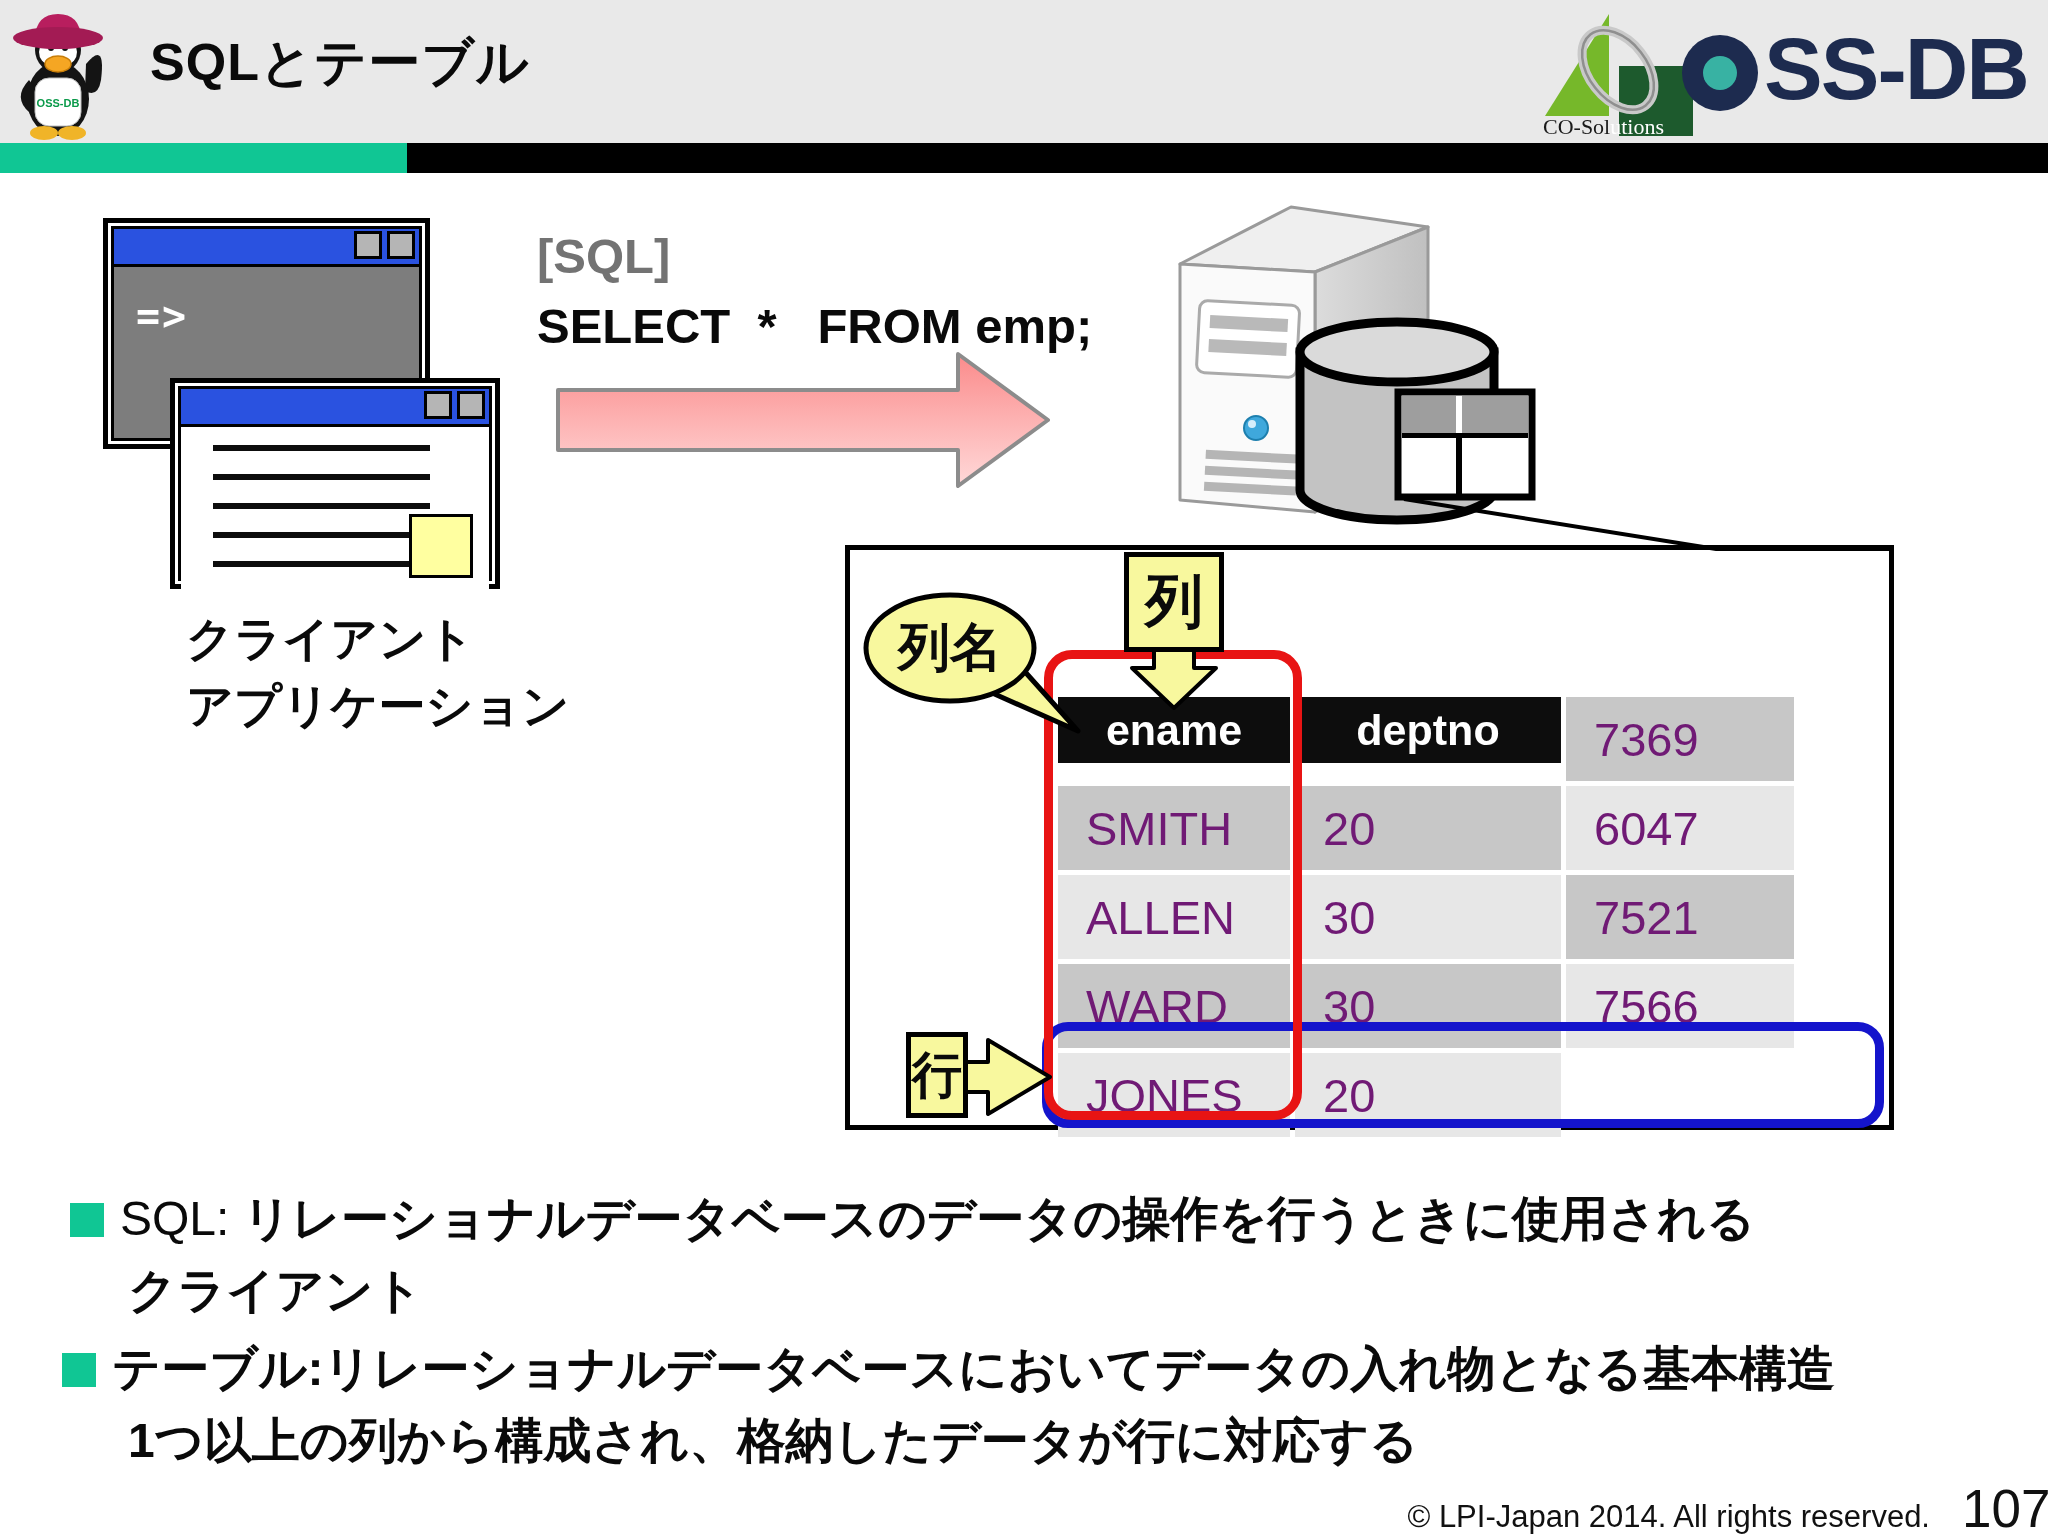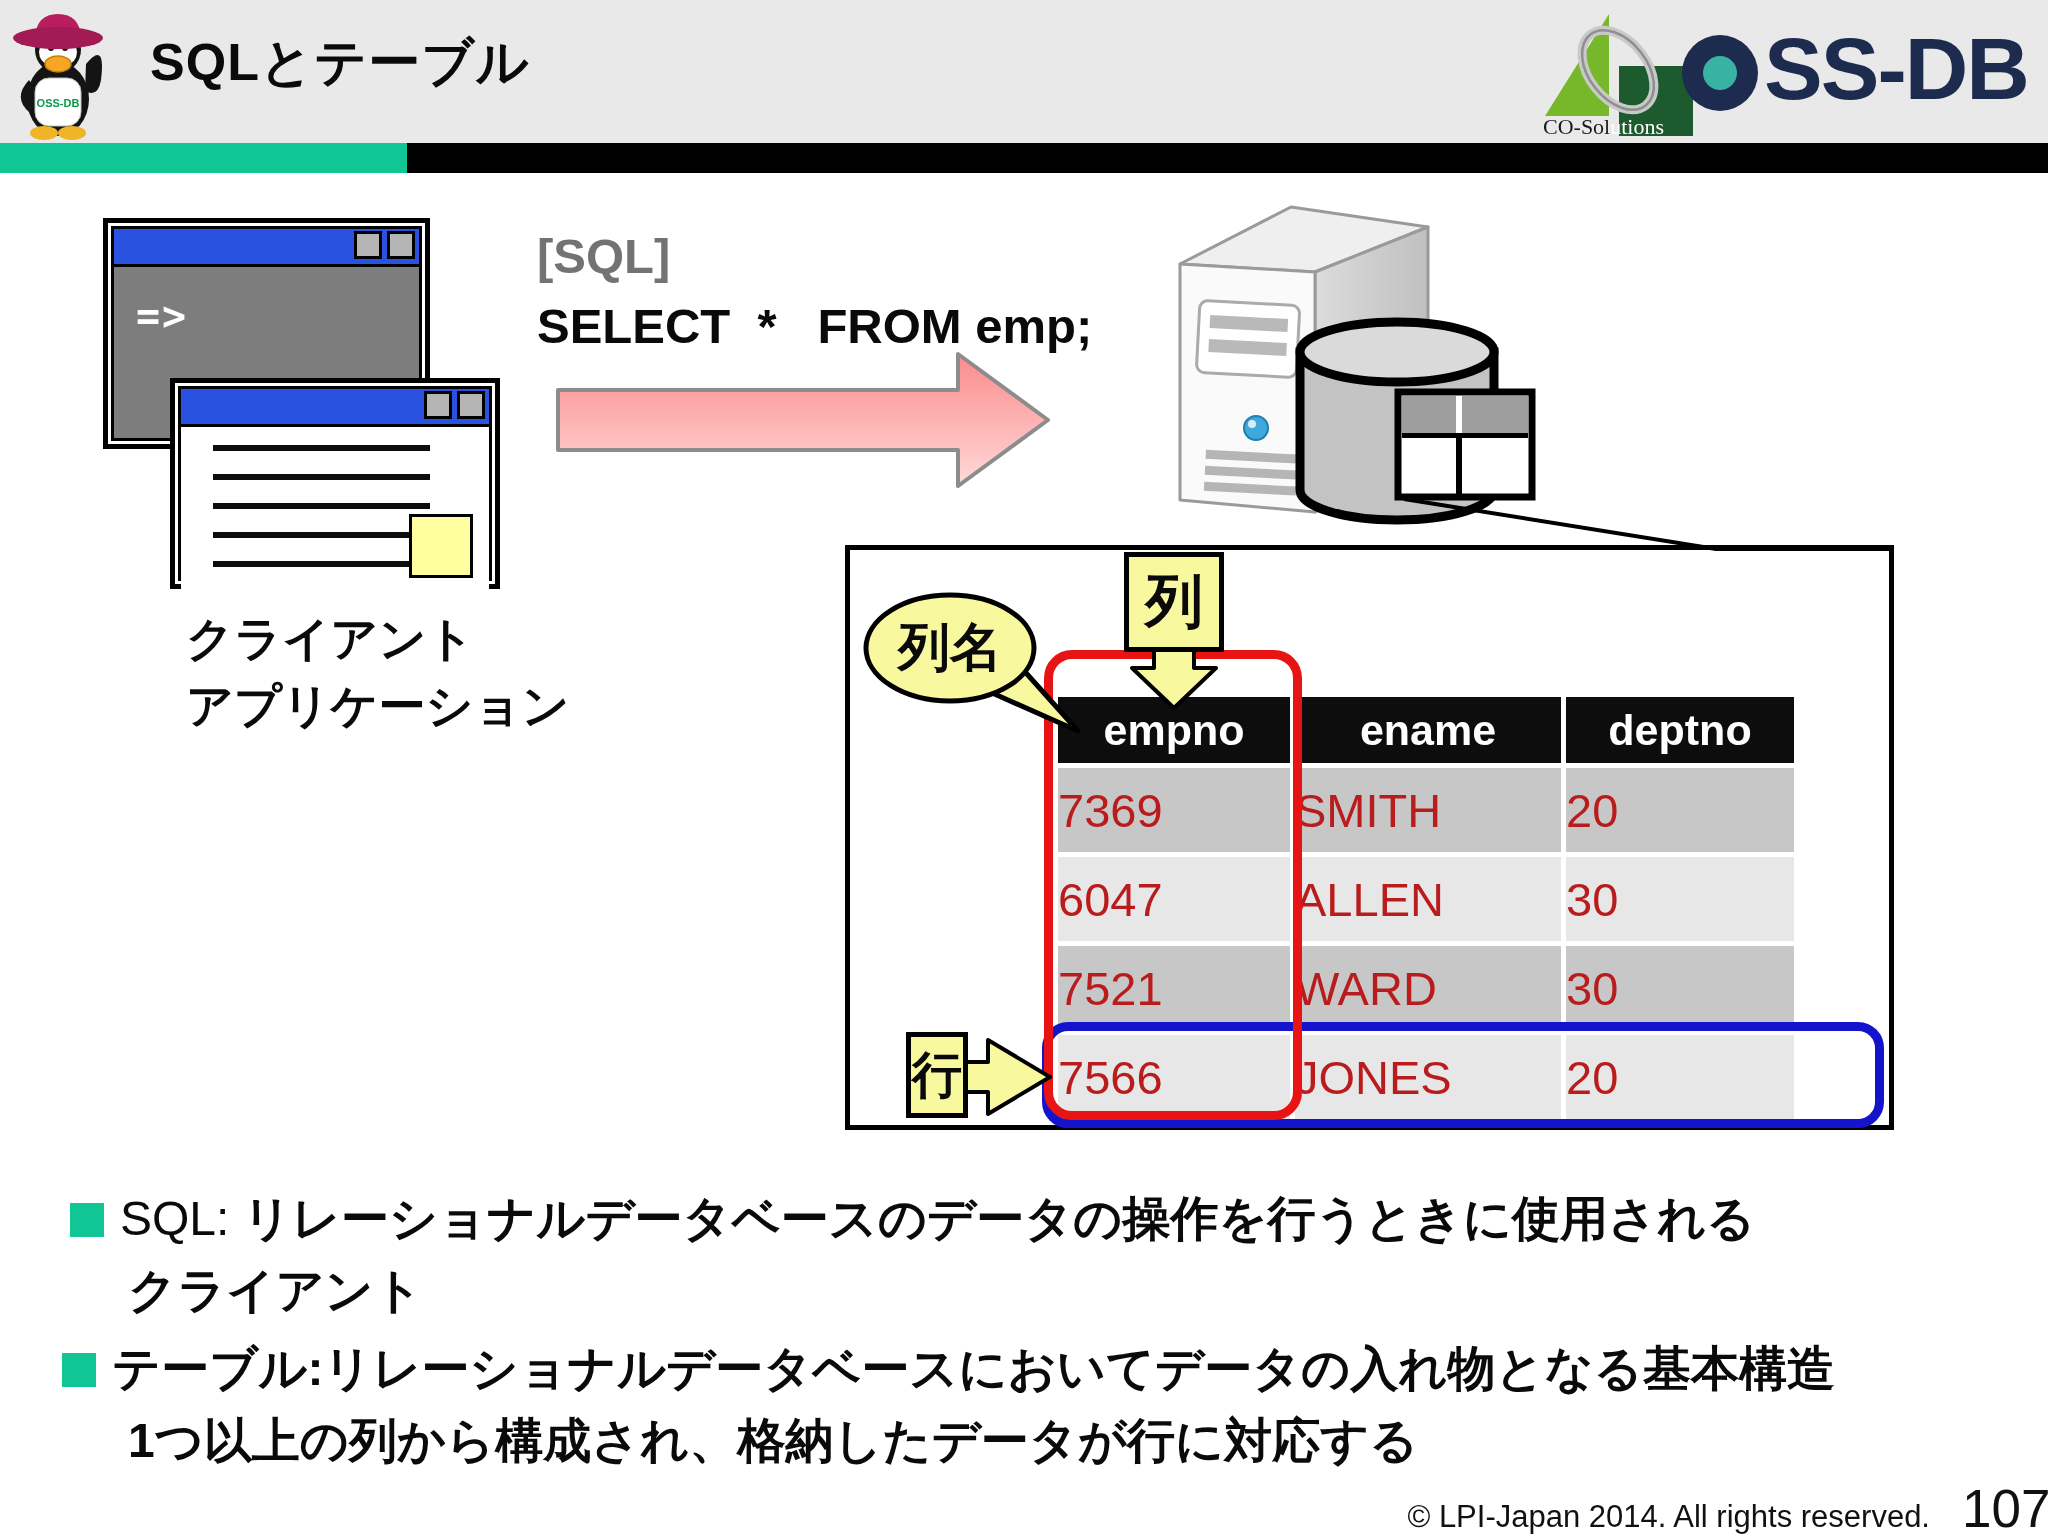--- a/index.html
+++ b/index.html
@@ -39,21 +39,21 @@
   
   .sql-caption { position: absolute; left: 537px; top: 228px; font-size: 49px; font-weight: bold; color: #737373; z-index: 4; }
   .sql-statement { position: absolute; left: 537px; top: 298px; font-size: 49px; font-weight: bold; color: #0a0a0a; white-space: pre; z-index: 4; }
 
   .table-name-label { position: absolute; left: 1556px; top: 434px; font-size: 49px; font-weight: bold; color: #0a0a0a; z-index: 4; }
 
   
   .zoom-box { position: absolute; left: 845px; top: 545px; width: 1049px; height: 585px; border: 5px solid #000; background: #ffffff; z-index: 2; }
   .emp-table { position: absolute; left: 1058px; top: 697px; display: grid; grid-template-columns: 232px 266px 228px; gap: 5px; z-index: 4; }
   .th { background: #0d0d0d; color: #ffffff; font-weight: bold; font-size: 43px; height: 66px; display: flex; align-items: center; justify-content: center; }
-  .td { font-size: 47px; color: #b91c1c; height: 84px; display: flex; align-items: center; }
+  .td { font-size: 47px; color: #701a75; height: 84px; display: flex; align-items: center; padding-left: 28px; }
   .row-dark { background: #c7c7c7; }
   .row-light { background: #e7e7e7; }
 
   .hl-blue { position: absolute; left: 1042px; top: 1022px; width: 842px; height: 106px; border: 9px solid #1414cc; border-radius: 26px; z-index: 5; }
   .hl-red { position: absolute; left: 1044px; top: 650px; width: 258px; height: 470px; border: 9px solid #e81414; border-radius: 28px; z-index: 5; }
 
   
   .callout-box { position: absolute; background: #f8f89e; border: 5px solid #000; display: flex; align-items: center; justify-content: center; font-weight: bold; color: #0a0a0a; z-index: 7; }
   .co-col { left: 1124px; top: 552px; width: 100px; height: 100px; font-size: 58px; }
   .co-row { left: 906px; top: 1032px; width: 62px; height: 86px; font-size: 50px; }
@@ -154,21 +154,20 @@
   <div class="client-label">
     <div>クライアント</div>
     <div>アプリケーション</div>
   </div>
 
   <div class="sql-caption">[SQL]</div>
   <div class="sql-statement">SELECT  *   FROM emp;</div>
 
   <div class="zoom-box"></div>
   <div class="emp-table">
-    <div class="th">empno</div>
     <div class="th">ename</div>
     <div class="th">deptno</div>
     <div class="td row-dark">7369</div>
     <div class="td row-dark">SMITH</div>
     <div class="td row-dark">20</div>
     <div class="td row-light">6047</div>
     <div class="td row-light">ALLEN</div>
     <div class="td row-light">30</div>
     <div class="td row-dark">7521</div>
     <div class="td row-dark">WARD</div>

